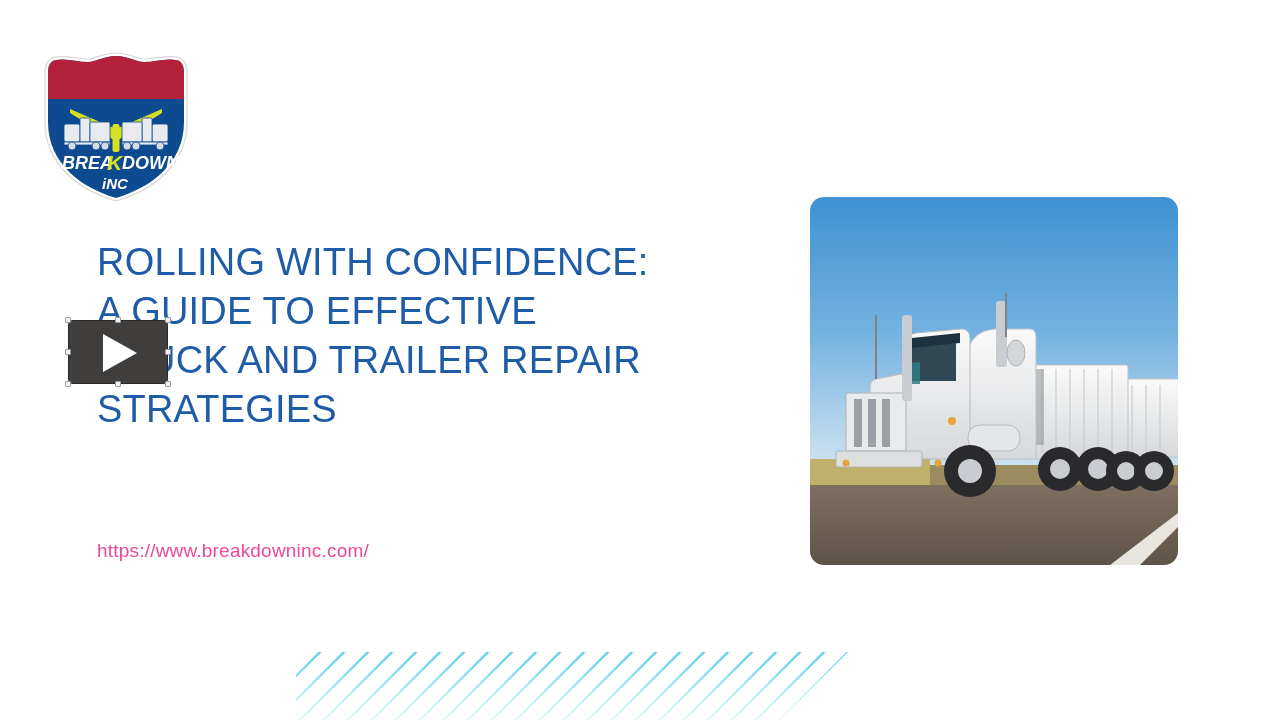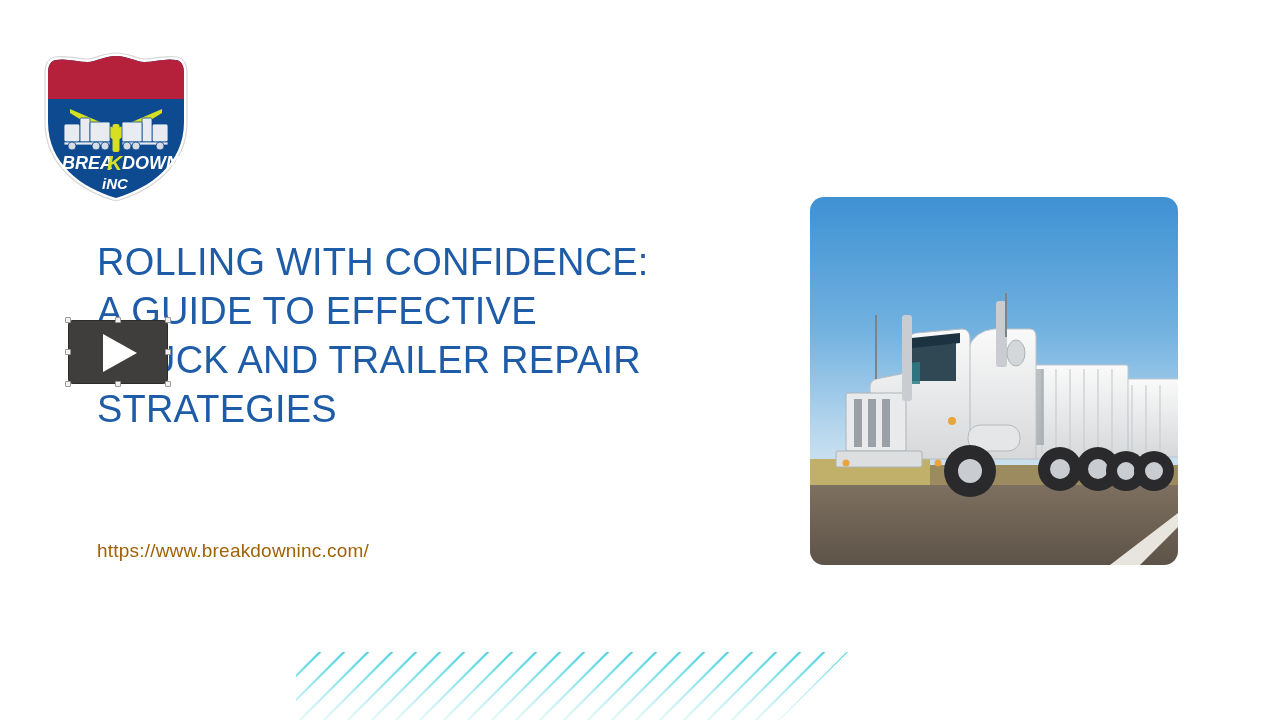--- a/index.html
+++ b/index.html
@@ -52,21 +52,21 @@
   }
 
   
   #slide-url {
     position: absolute;
     left: 97px;
     top: 538px;
     font-family: "Liberation Sans", sans-serif;
     font-size: 19px;
     line-height: 26px;
-    color: #a16207;
+    color: #ec4899;
     letter-spacing: 0.2px;
   }
 
   
   #video-placeholder {
     position: absolute;
     left: 68px;
     top: 320px;
     width: 100px;
     height: 64px;

